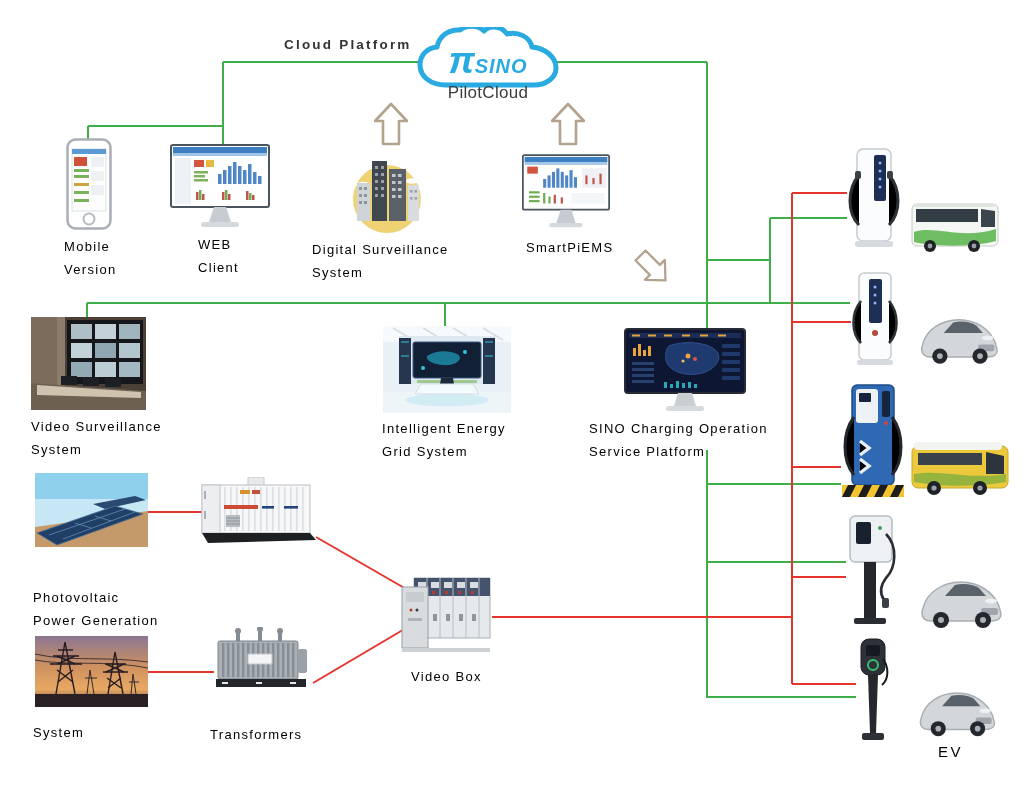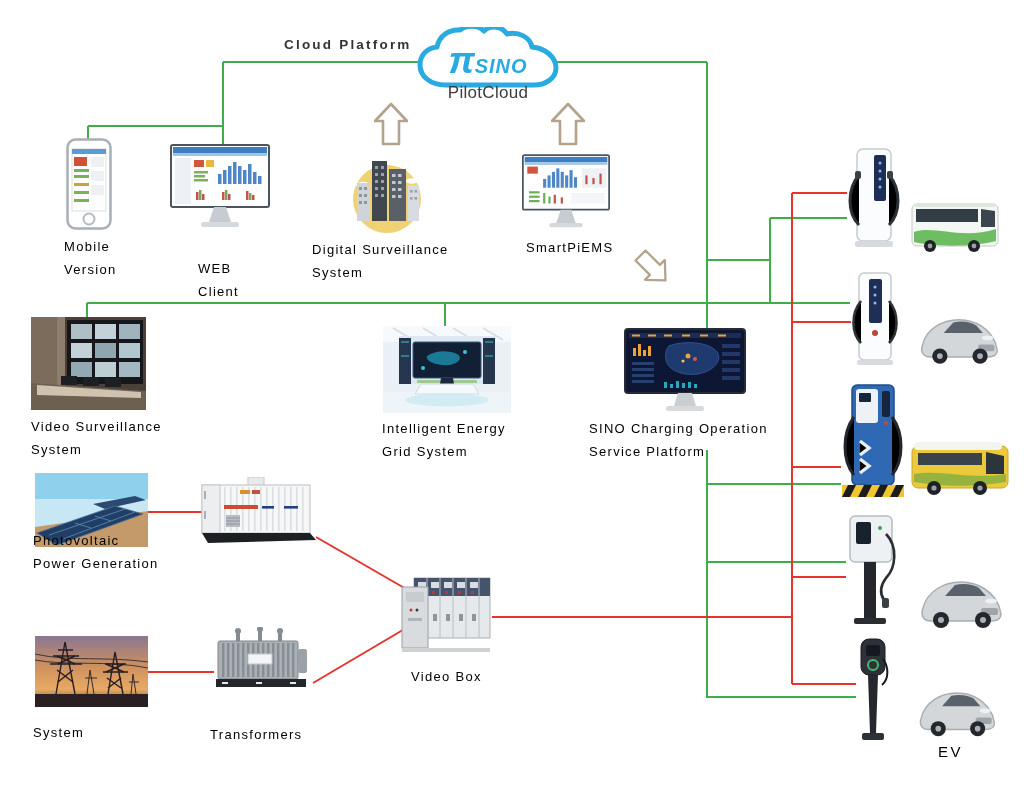--- a/index.html
+++ b/index.html
@@ -536,31 +536,31 @@
     <ellipse cx="76" cy="35" rx="6" ry="2.6" fill="#eef1f3"></ellipse>
     <rect x="66" y="42" width="17" height="7" rx="2" fill="#9fa5aa"></rect>
     <circle cx="26" cy="54" r="8" fill="#24272b"></circle>
       <circle cx="26" cy="54" r="3" fill="#aab1b8"></circle>
     <circle cx="68" cy="54" r="8" fill="#24272b"></circle>
       <circle cx="68" cy="54" r="3" fill="#aab1b8"></circle>
   </svg>
 
   <div class="nlabel" style="left:64px;top:235px;">Mobile
 Version</div>
-  <div class="nlabel" style="left:198px;top:233px;margin-top:24px;">WEB
+  <div class="nlabel" style="left:198px;top:233px;">WEB
 Client</div>
   <div class="nlabel" style="left:312px;top:238px;">Digital Surveillance
 System</div>
   <div class="nlabel" style="left:526px;top:236px;">SmartPiEMS</div>
   <div class="nlabel" style="left:31px;top:415px;">Video Surveillance
 System</div>
   <div class="nlabel" style="left:589px;top:417px;">SINO Charging Operation
 Service Platform</div>
   <div class="nlabel" style="left:382px;top:417px;">Intelligent Energy
 Grid System</div>
-  <div class="nlabel" style="left:33px;top:529px;">Photovoltaic
+  <div class="nlabel" style="left:33px;top:586px;">Photovoltaic
 Power Generation</div>
   <div class="nlabel" style="left:33px;top:721px;">System</div>
   <div class="nlabel" style="left:210px;top:723px;">Transformers</div>
   <div class="nlabel" style="left:411px;top:665px;">Video Box</div>
   <div class="nlabel evlbl" style="left:938px;top:740px;">EV</div>
 
 </div>
 
 </body></html>

